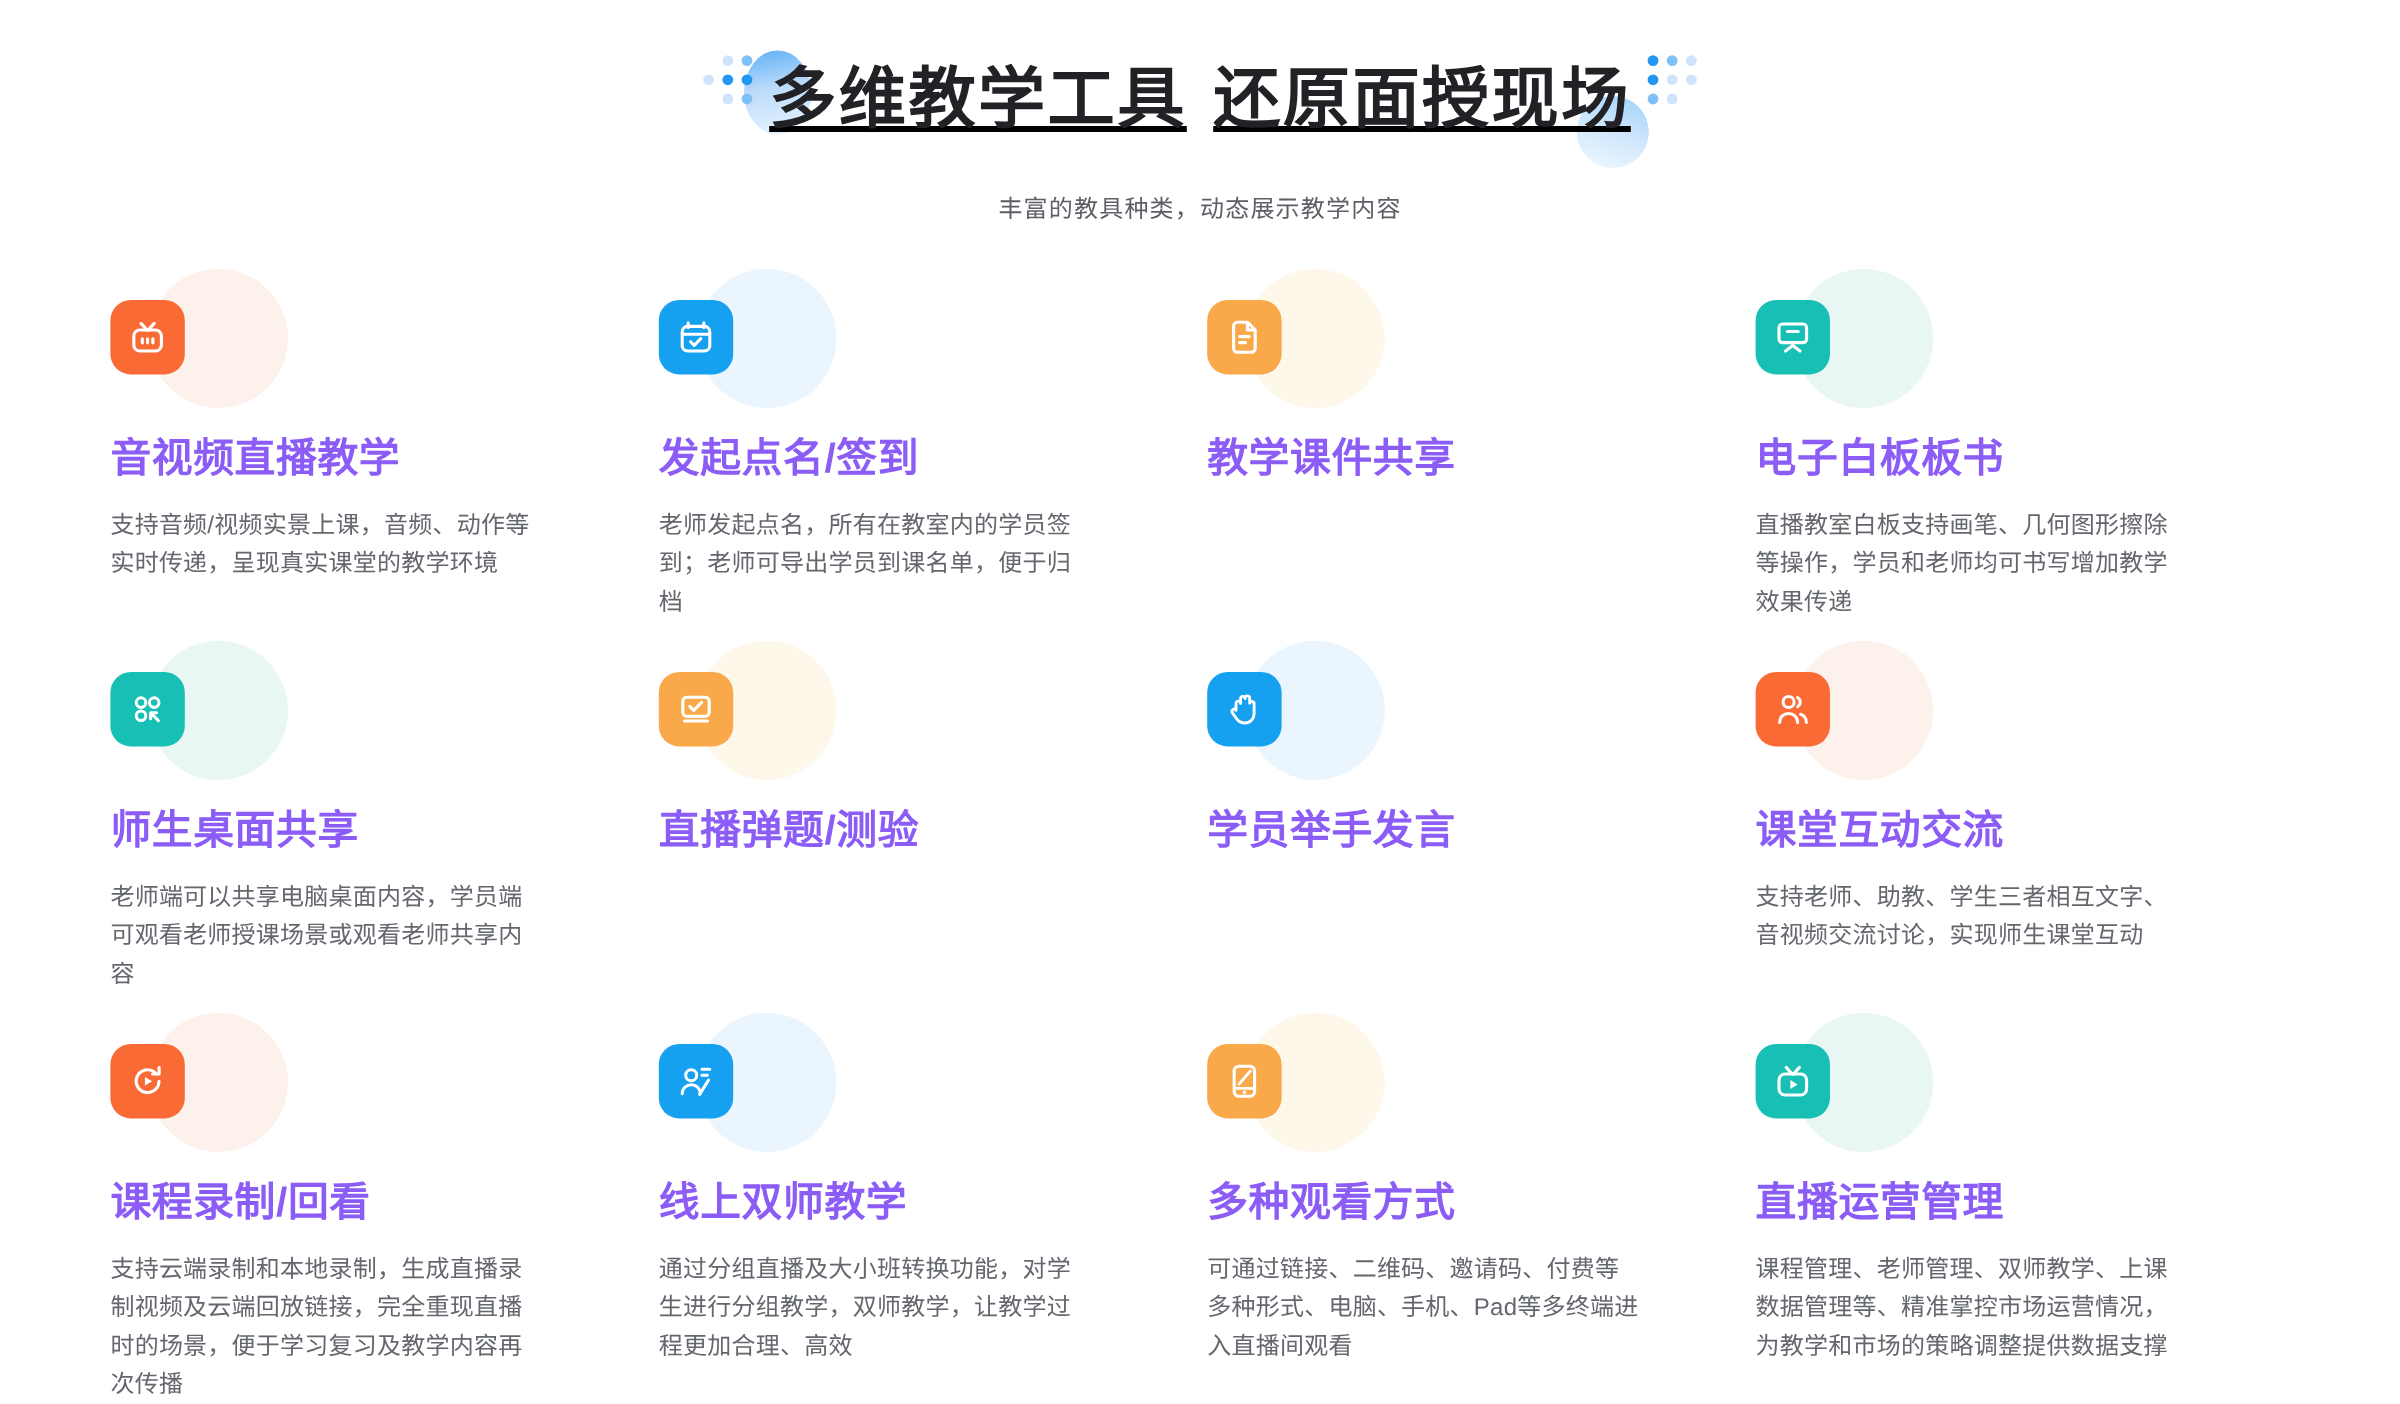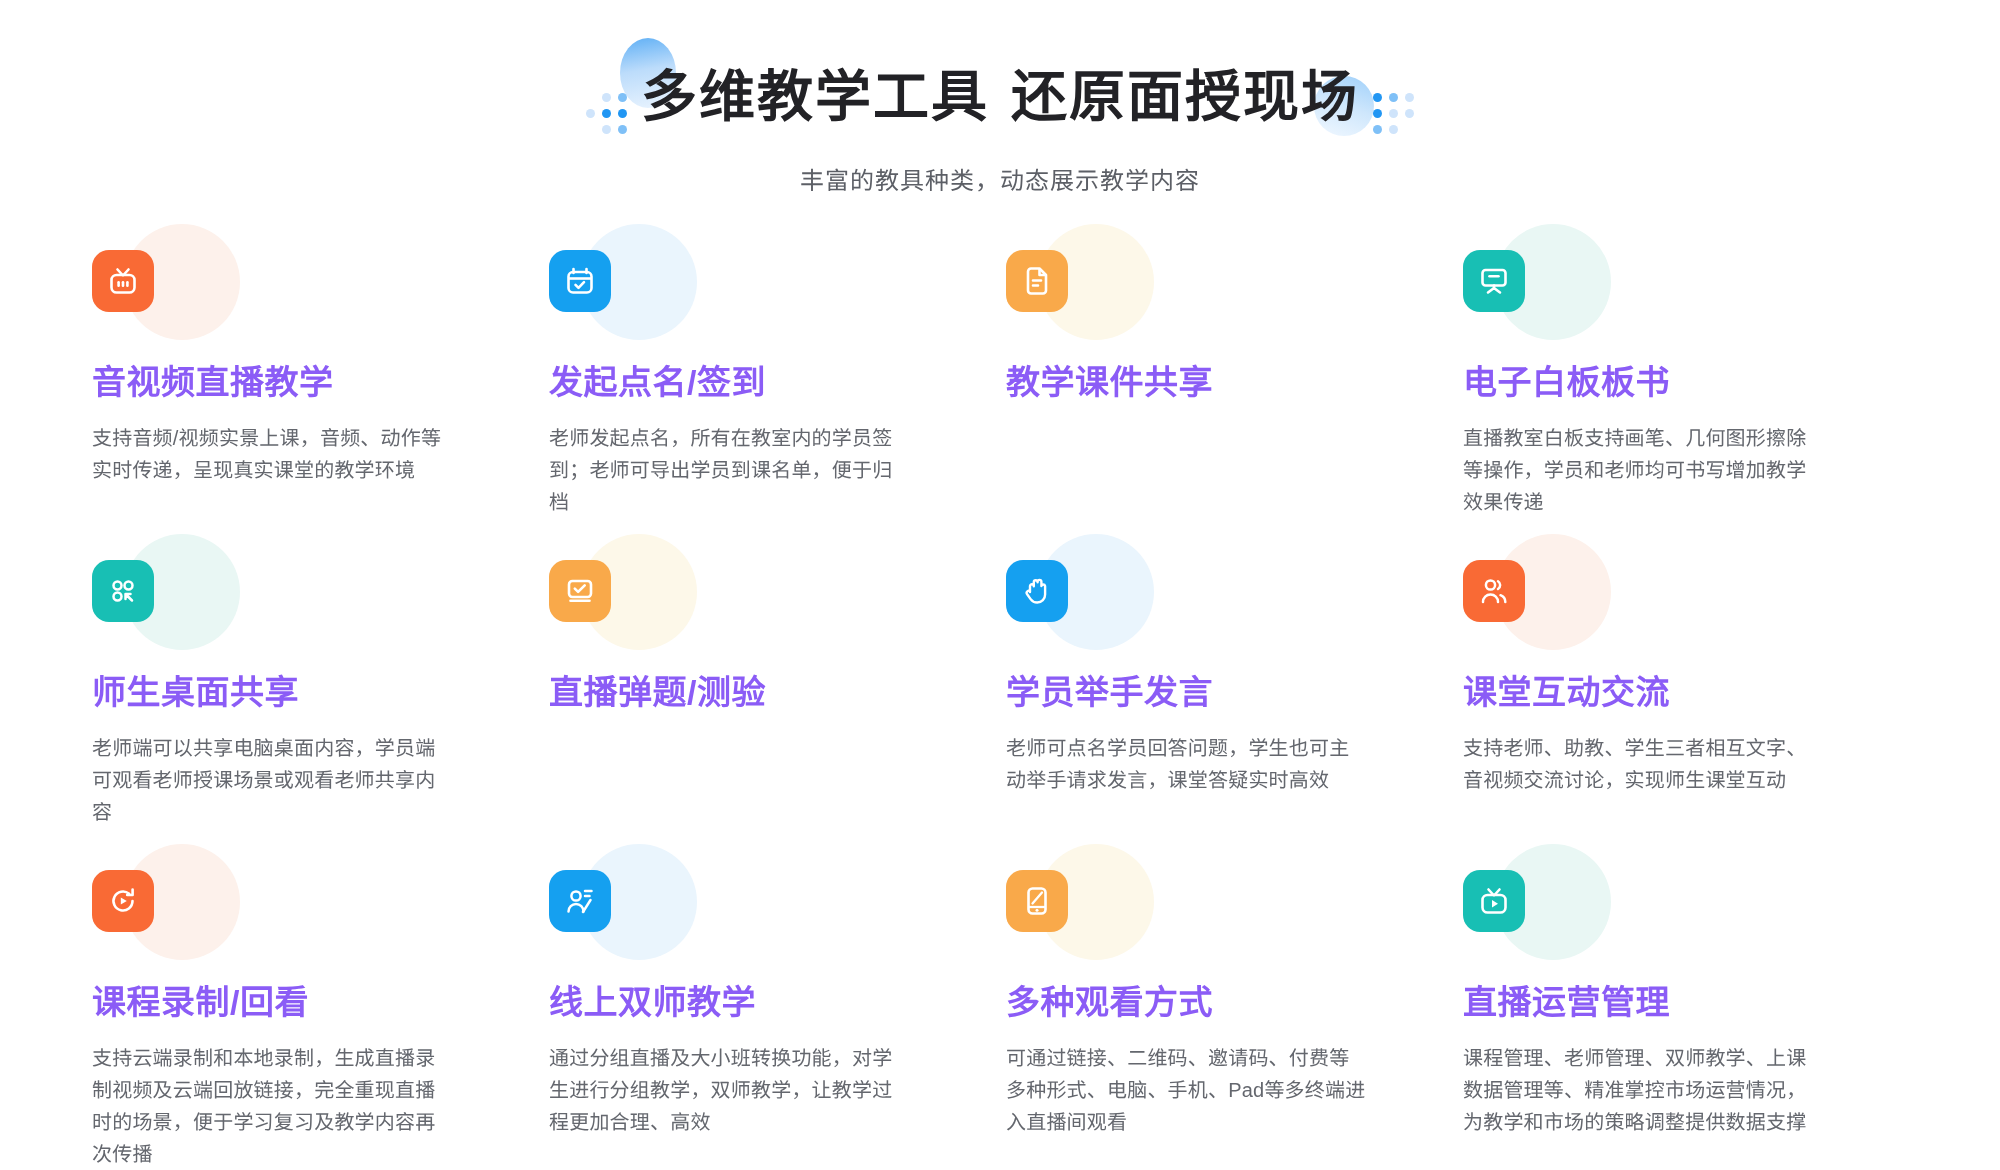--- a/index.html
+++ b/index.html
@@ -24,24 +24,25 @@
   .header {
     position: relative;
     width: 100%;
     padding-top: 42px;
     text-align: center;
   }
 
   .title-row {
     position: relative;
     display: inline-flex;
-    align-items: flex-end;
+    align-items: flex-start;
     justify-content: center;
     gap: 14px;
     height: 92px;
+    text-decoration: underline;
   }
 
   .page-title {
     position: relative;
     z-index: 3;
     font-size: 56px;
     line-height: 74px;
     font-weight: 700;
     color: #222226;
     letter-spacing: 2px;
@@ -85,22 +86,22 @@
   }
   .blob-right {
     right: 40px;
     bottom: -2px;
     width: 60px;
     height: 60px;
     background: linear-gradient(200deg, #9fd0fa 0%, #cfe7fc 50%, #f1f8ff 100%);
   }
 
   .page-subtitle {
-    margin-top: 30px;
-    font-size: 24px;
+    margin-top: 20px;
+    font-size: 20px;
     line-height: 34px;
     color: #5c5f66;
     letter-spacing: 1px;
   }
 
   
   .cards {
     position: absolute;
     top: 250px;
     left: 0;
@@ -308,21 +309,20 @@
     <div class="card">
       <div class="icon-wrap">
         <span class="blob-soft" style="background:#eaf5fd"></span>
         <span class="icon-tile" style="background:#15a0f0">
           <svg width="36" height="36" viewBox="0 0 36 36" fill="none">
             <path d="M11 19 V13.2 a1.9 1.9 0 0 1 3.8 0 V9.2 a1.9 1.9 0 0 1 3.8 0 V8.8 a1.9 1.9 0 0 1 3.8 0 V13 a1.9 1.9 0 0 1 3.7 0 v8.4 c0 4.6 -3.3 8.1 -7.9 8.1 -3 0 -5 -1.2 -6.6 -3.4 l-3.6 -5.1 a2 2 0 0 1 3 -2.6 z" stroke="#fff" stroke-width="2.4" stroke-linejoin="round"></path>
           </svg>
         </span>
       </div>
       <div class="card-title">学员举手发言</div>
-      <div class="card-desc">老师可点名学员回答问题，学生也可主动举手请求发言，课堂答疑实时高效</div>
     </div>
 
     <div class="card">
       <div class="icon-wrap">
         <span class="blob-soft" style="background:#fdf1eb"></span>
         <span class="icon-tile" style="background:#f96a35">
           <svg width="36" height="36" viewBox="0 0 36 36" fill="none">
             <circle cx="14.5" cy="12" r="4.6" stroke="#fff" stroke-width="2.5"></circle>
             <path d="M7 29 c0 -4.4 3.4 -7.5 7.5 -7.5 s7.5 3.1 7.5 7.5" stroke="#fff" stroke-width="2.5" stroke-linecap="round"></path>
             <path d="M22 8.2 a4.6 4.6 0 0 1 0 7.8" stroke="#fff" stroke-width="2.5" stroke-linecap="round"></path>

